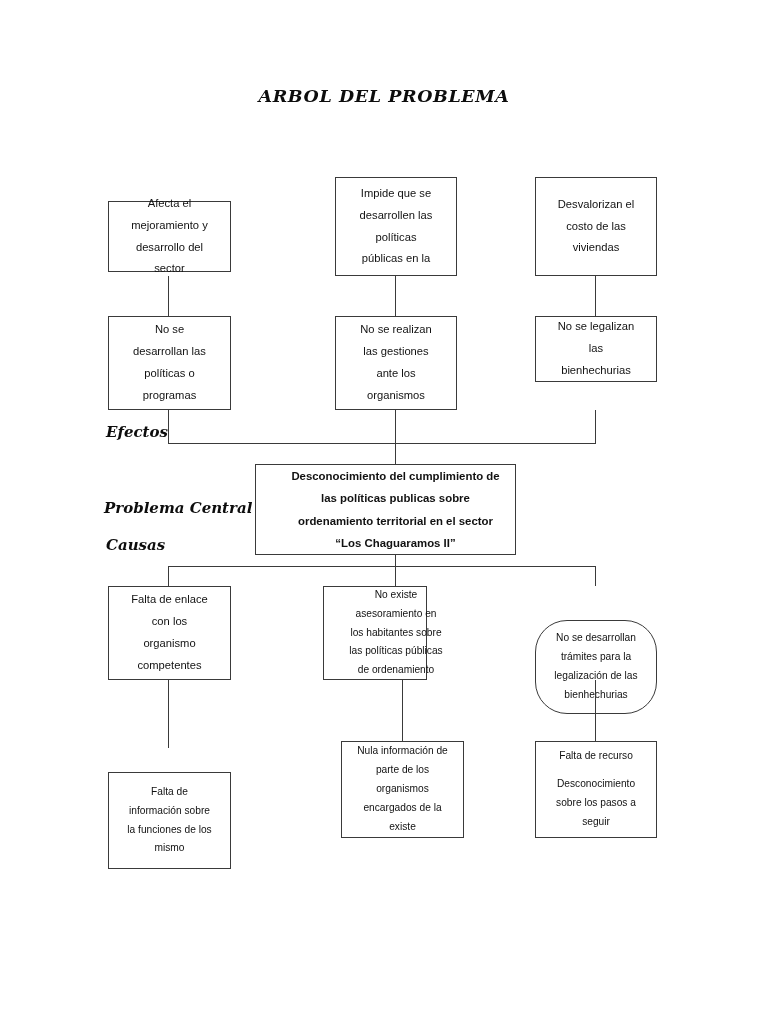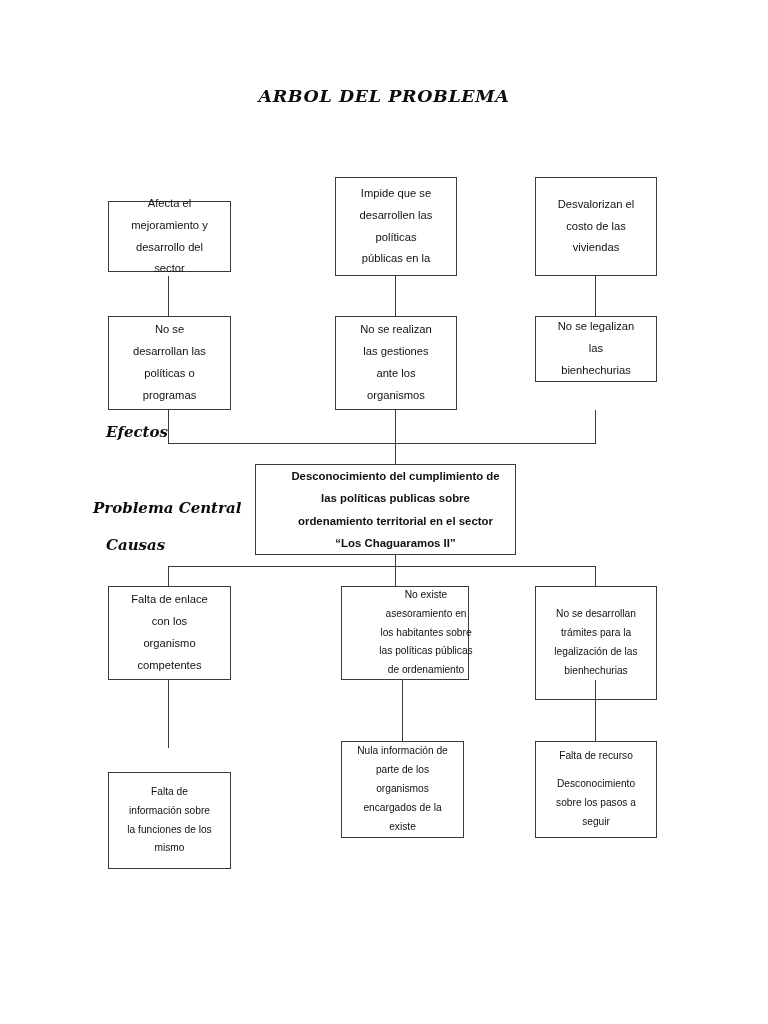--- a/index.html
+++ b/index.html
@@ -135,21 +135,21 @@
   <div class="vline" style="left:168px; top:410px; height:34px;"></div>
   <div class="vline" style="left:395px; top:410px; height:34px;"></div>
   <div class="vline" style="left:595px; top:410px; height:34px;"></div>
 
   <div class="hline" style="left:168px; top:443px; width:428px;"></div>
 
   <div class="vline" style="left:395px; top:443px; height:21px;"></div>
 
   <div class="side-label" style="left:106px; top:423px;">Efectos</div>
 
-  <div class="side-label" style="left:93px; top:499px;">Problema Central</div>
+  <div class="side-label" style="left:104px; top:499px;">Problema Central</div>
 
   <div class="side-label" style="left:106px; top:536px;">Causas</div>
 
   <div class="node center-problem" style="left:255px; top:464px; width:261px; height:91px;padding-left:24px;">
       <span class="ln">Desconocimiento del cumplimiento de</span>
       <span class="ln">las políticas publicas sobre</span>
       <span class="ln">ordenamiento territorial en el  sector</span>
       <span class="ln">“Los Chaguaramos II”</span>
     </div>
 
@@ -161,29 +161,29 @@
   <div class="vline" style="left:395px; top:566px; height:20px;"></div>
   <div class="vline" style="left:595px; top:566px; height:20px;"></div>
 
   <div class="node" style="left:108px; top:586px; width:123px; height:94px;">
       <span class="ln">Falta de enlace</span>
       <span class="ln">con los</span>
       <span class="ln">organismo</span>
       <span class="ln">competentes</span>
     </div>
 
-  <div class="node small" style="left:341px; top:586px; width:128px; height:94px;padding-left:46px;">
+  <div class="node small" style="left:323px; top:586px; width:104px; height:94px;padding-left:46px;">
       <span class="ln">No existe</span>
       <span class="ln">asesoramiento en</span>
       <span class="ln">los habitantes sobre</span>
       <span class="ln">las políticas públicas</span>
       <span class="ln">de ordenamiento</span>
     </div>
 
-  <div class="node small" style="left:535px; top:586px; width:122px; height:114px;">
+  <div class="node small" style="left:535px; top:620px; width:122px; height:94px;border-radius:32px;">
       <span class="ln">No se desarrollan</span>
       <span class="ln">trámites para la</span>
       <span class="ln">legalización de las</span>
       <span class="ln">bienhechurias</span>
     </div>
 
   <div class="vline" style="left:168px; top:680px; height:68px;"></div>
   <div class="vline" style="left:402px; top:680px; height:61px;"></div>
   <div class="vline" style="left:595px; top:680px; height:61px;"></div>
 

